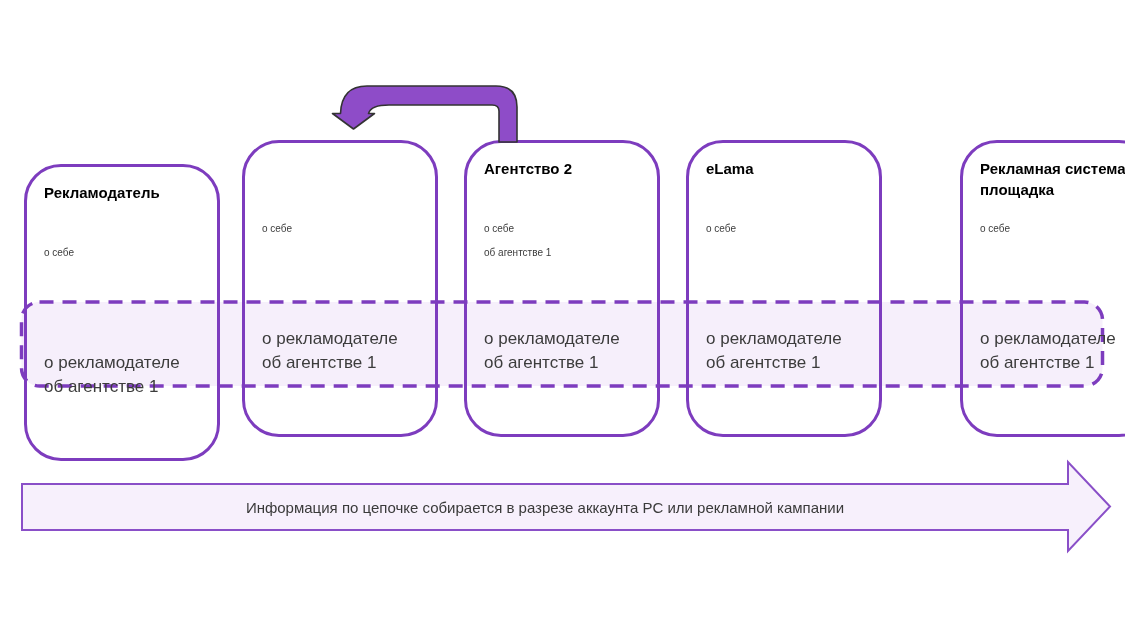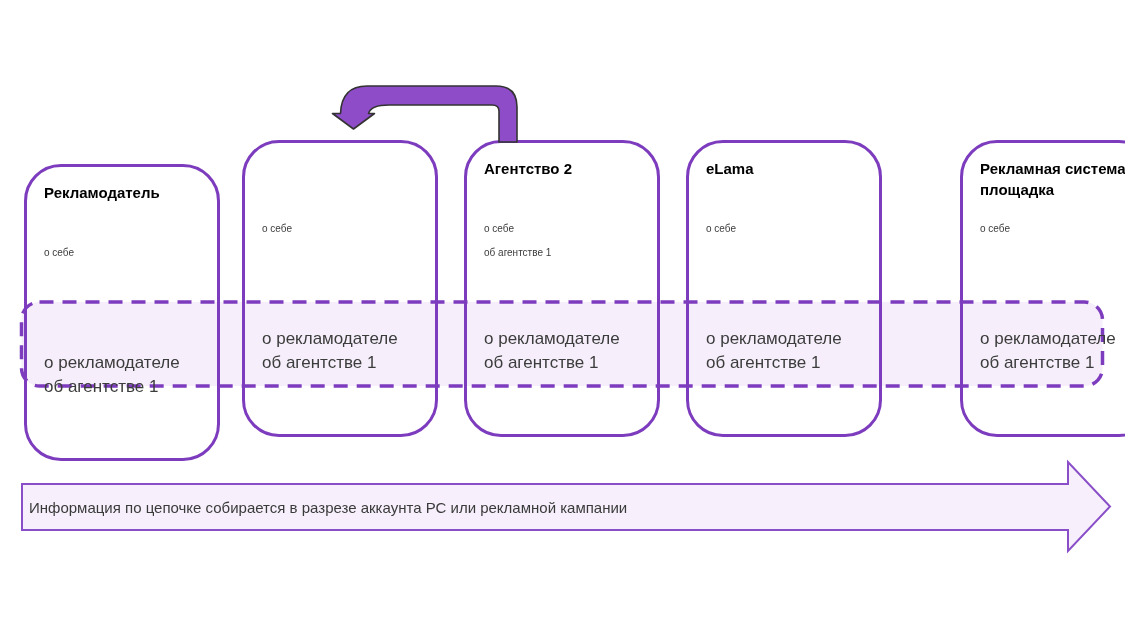--- a/index.html
+++ b/index.html
@@ -39,21 +39,22 @@
   }
   .card-bandtext{
     position:absolute;left:17px;right:6px;top:184px;
     font-size:17px;line-height:24px;
     color:var(--text-color,#3c3c3c);
   }
   .line{display:block;}
 
   .bottom-arrow-label{
     position:absolute;
-    left:29px;top:498px;width:1046px;
+    left:22px;top:498px;width:1046px;
+    text-align:center;
     font-size:15px;line-height:20px;
     color:#3a3a3a;
   }
 </style>
 </head>
 <body>
 
 <div class="stage">
 
   <svg class="layer" viewBox="0 0 1125 632">

